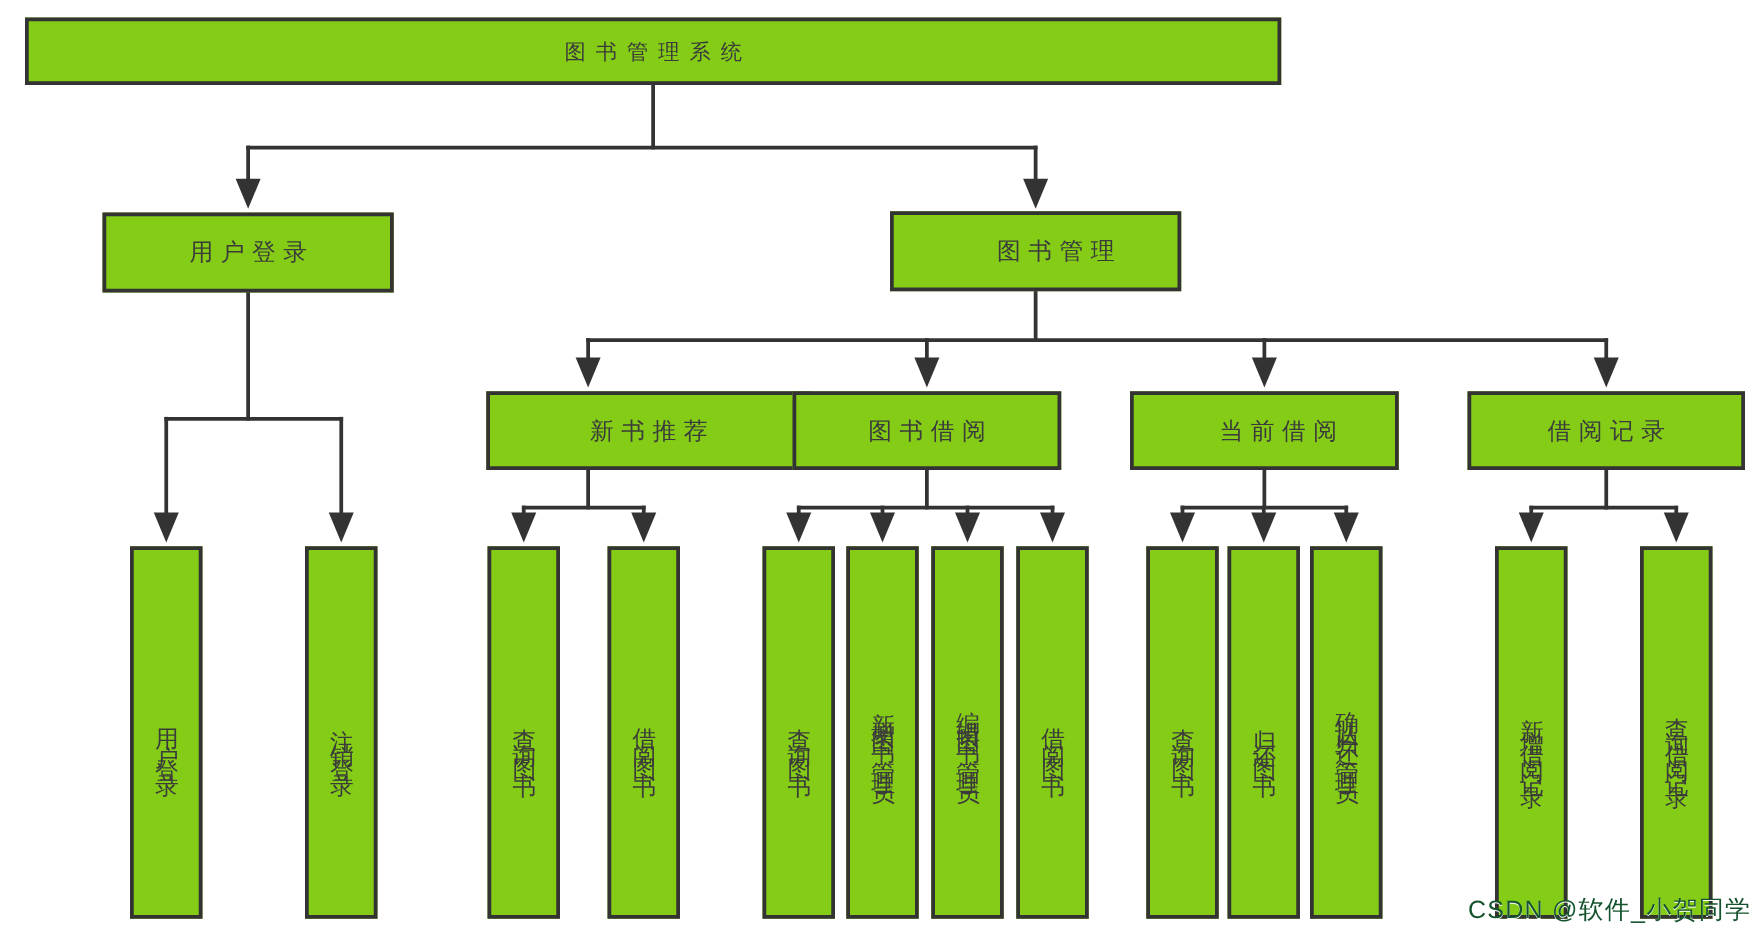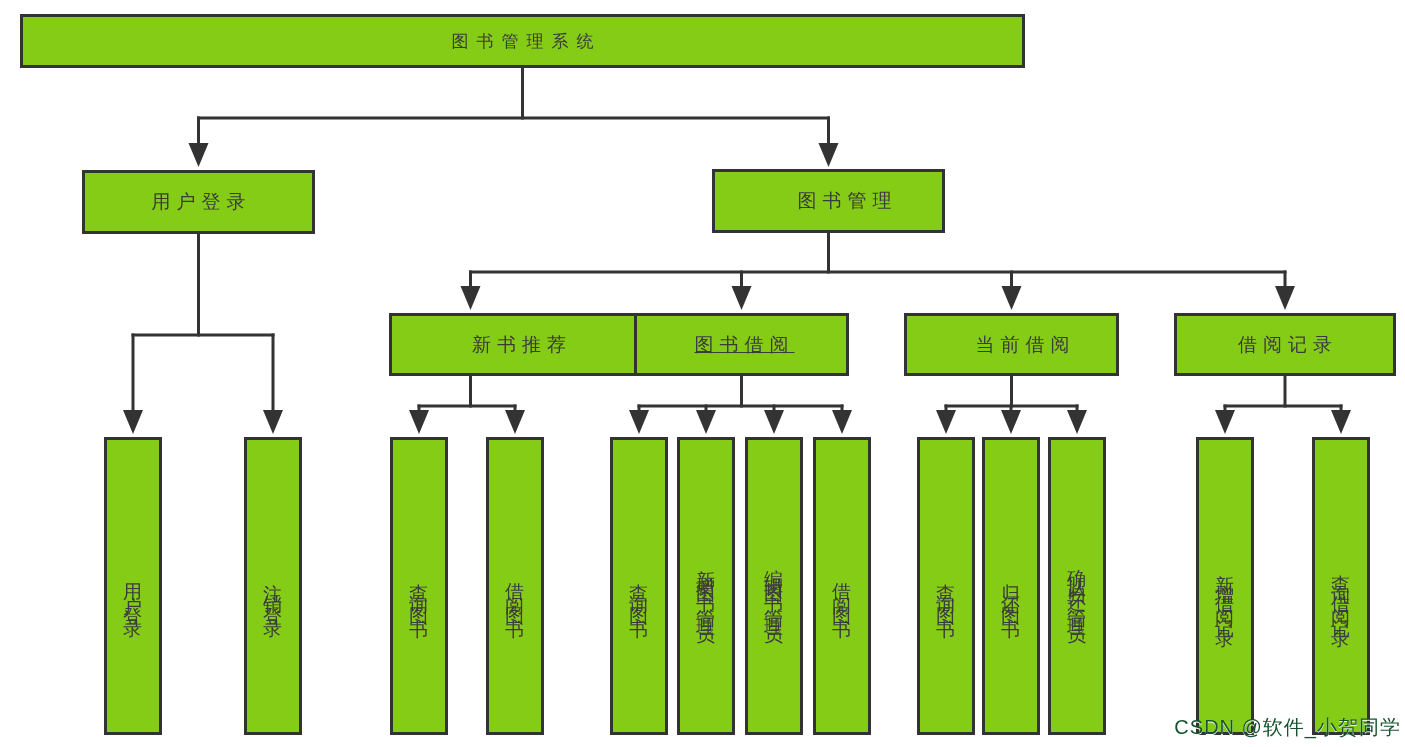--- a/index.html
+++ b/index.html
@@ -106,21 +106,21 @@
   <div class="box" style="left:82px;top:170px;width:233px;height:64px;">
     <span class="hlabel">用户登录</span>
   </div>
   <div class="box" style="left:712px;top:169px;width:233px;height:64px;padding-left:32px;">
     <span class="hlabel">图书管理</span>
   </div>
 
   <div class="box" style="left:369px;top:313px;width:260px;height:63px;margin-left:20px;">
     <span class="hlabel">新书推荐</span>
   </div>
-  <div class="box" style="left:634px;top:313px;width:215px;height:63px;text-decoration:underline;">
+  <div class="box" style="left:634px;top:313px;width:215px;height:63px;">
     <span class="hlabel">图书借阅</span>
   </div>
   <div class="box" style="left:904px;top:313px;width:215px;height:63px;padding-left:22px;">
     <span class="hlabel">当前借阅</span>
   </div>
   <div class="box" style="left:1174px;top:313px;width:222px;height:63px;justify-content:center;">
     <span class="hlabel">借阅记录</span>
   </div>
 
   <div class="box" style="left:104px;top:437px;width:58px;height:298px;">

